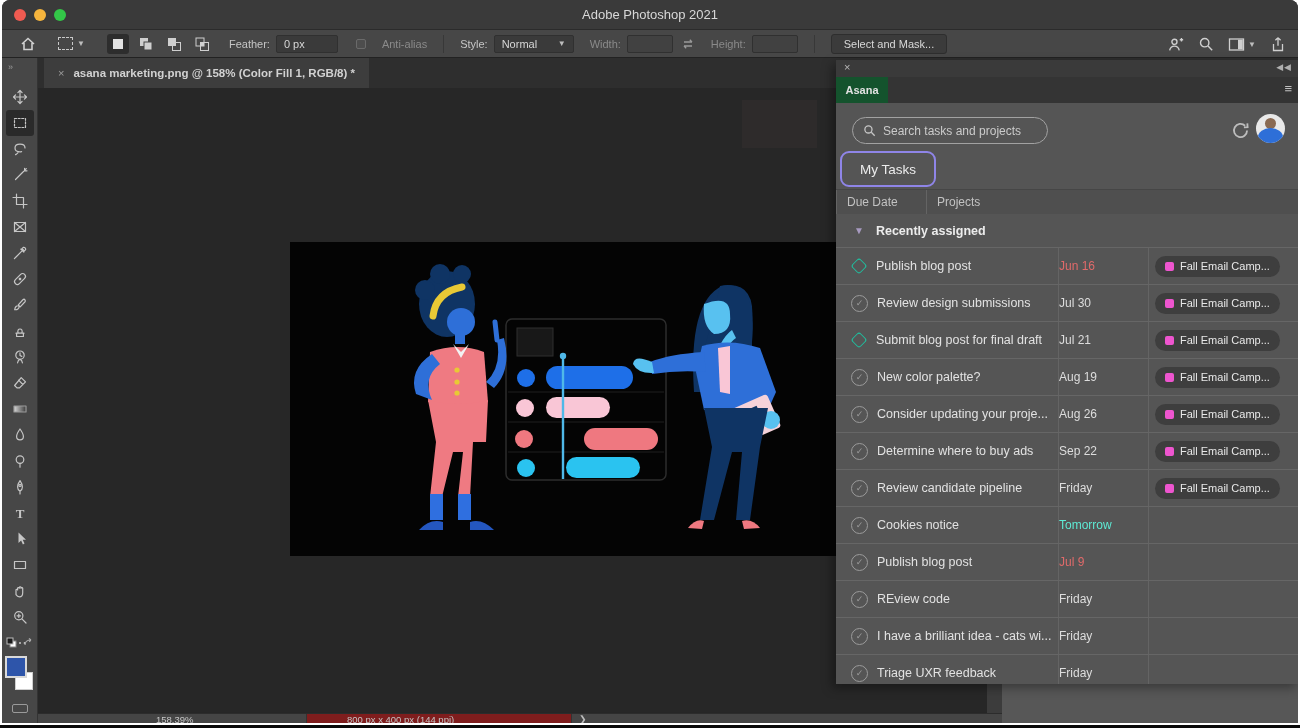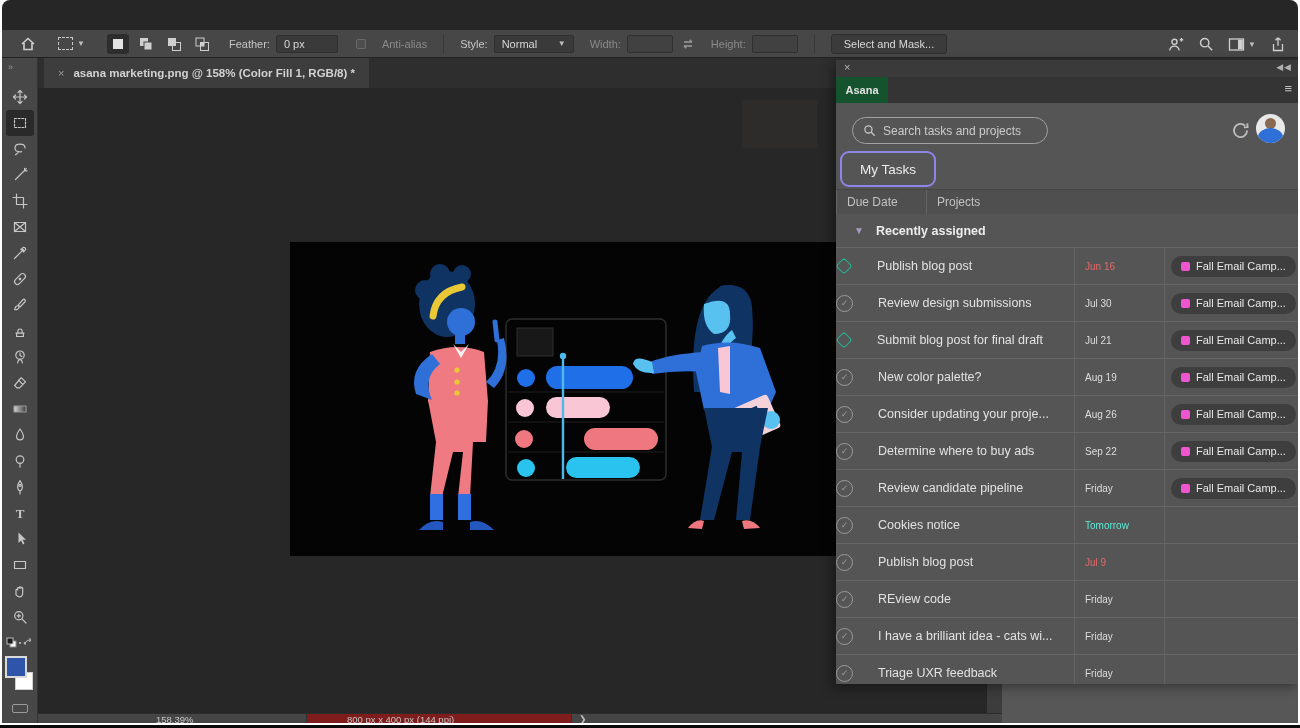--- a/index.html
+++ b/index.html
@@ -97,38 +97,46 @@
   .cols { position:absolute; left:0; top:86px; width:100%; height:25px; background:#4f4f4f;
     border-top:1px solid #464646; display:flex; color:#c2c2c2; font-size:12px; }
   .col-name { width:222px; display:flex; align-items:center; padding-left:15px; }
   .col-due { width:90px; border-left:1px solid #646464; display:flex; align-items:center; padding-left:10px; }
   .col-proj { flex:1; border-left:1px solid #646464; display:flex; align-items:center; padding-left:10px; }
   .section { position:absolute; left:0; top:111px; width:100%; height:33px; display:flex; align-items:center; }
   .sec-chev { color:#a79ac0; font-size:10px; margin-left:18px; }
   .sec-label { color:#ececec; font-size:12.5px; font-weight:bold; margin-left:12px; }
   .rows { position:absolute; left:0; top:144px; width:100%; bottom:0; overflow:hidden; }
   .trow { display:flex; height:37px; border-top:1px solid rgba(255,255,255,0.10); }
-  .c-name { width:222px; display:flex; align-items:center; gap:25px;
+  .c-name { width:222px; display:flex; align-items:center; padding-left:15px; gap:9px;
     color:#e2e2e2; font-size:12.5px; white-space:nowrap; overflow:hidden; }
-  .c-due { width:90px; border-left:1px solid #646464; display:flex; align-items:center; padding-left:10px; font-size:10px;margin-left:16px; }
+  .c-due { width:90px; border-left:1px solid #646464; display:flex; align-items:center; font-size:12px; }
   .c-proj { flex:1; border-left:1px solid #646464; display:flex; align-items:center; }
   .chk { width:17px; height:17px; border:1.5px solid #9b9b9b; border-radius:50%; flex:none;
     display:flex; align-items:center; justify-content:center; color:#9b9b9b; font-size:9px; }
   .appr { width:12px; height:12px; border:1.8px solid #1fc0a0; border-radius:3px; transform:rotate(45deg);
     flex:none; margin:2px; }
   .badge { margin-left:6px; height:21px; background:#3e3e3e; border-radius:11px; display:flex; align-items:center;
     gap:6px; padding:0 10px; color:#e8e8e8; font-size:11px; white-space:nowrap; }
   .badge .sq { width:9px; height:9px; border-radius:2px; background:#ee55cf; flex:none; }
 </style>
 </head>
 <body>
 
 <div class="screen">
   <div class="window">
 
+    <div class="titlebar">
+      <div class="lights">
+        <div class="light r"></div>
+        <div class="light y"></div>
+        <div class="light g"></div>
+      </div>
+      <div class="title">Adobe Photoshop 2021</div>
+    </div>
 
     <div class="optionsbar">
       <span class="ob-home">
         <svg width="16" height="16" viewBox="0 0 16 16">
             <path d="M2 8 L8 2.5 L14 8 M4 7 V13.5 H12 V7" fill="none" stroke="#d0d0d0" stroke-width="1.6"></path>
           </svg>
       </span>
       <span class="ob-tool">
         <span class="dashedbox"></span>
         <span class="chev">▼</span>

